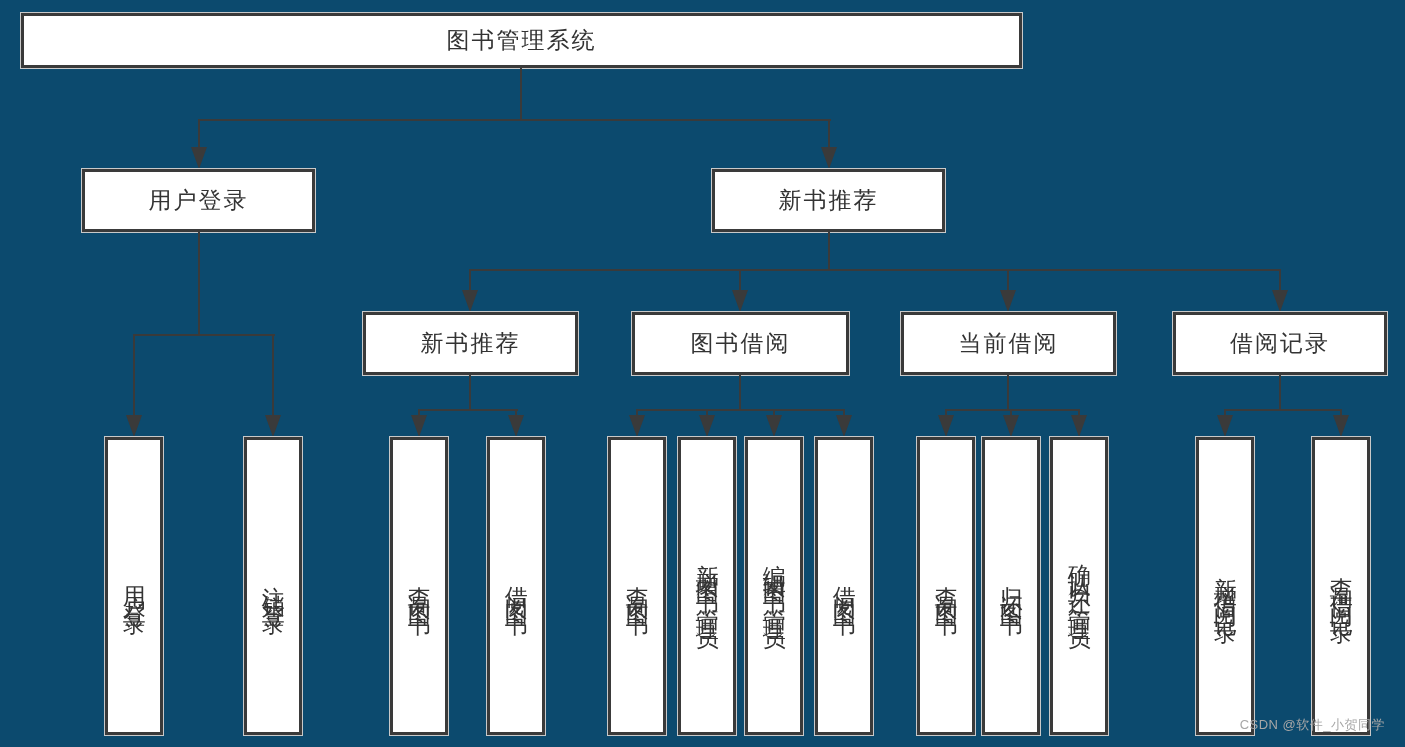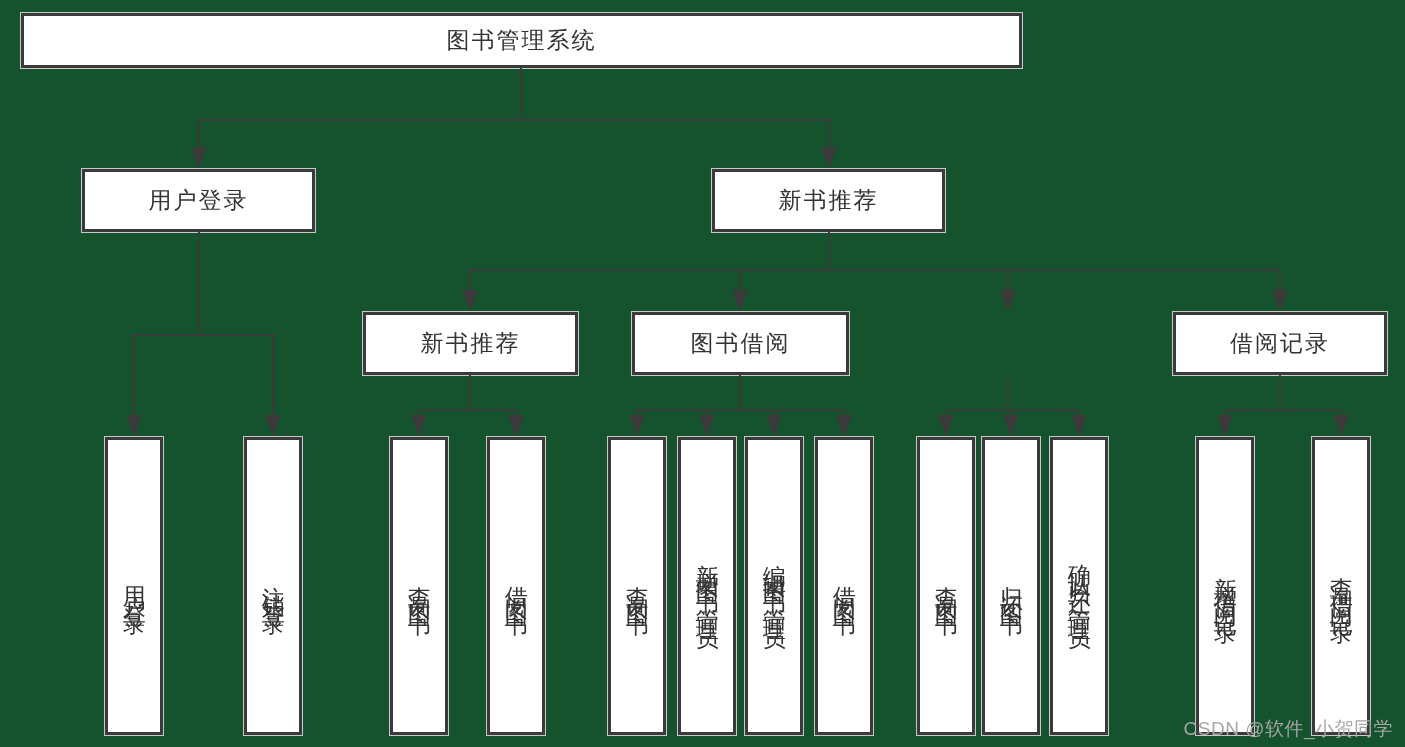--- a/index.html
+++ b/index.html
@@ -1,20 +1,20 @@
 <!DOCTYPE html>
 <html><head>
 <meta charset="utf-8">
 <style>
   * { margin:0; padding:0; box-sizing:border-box; }
   html,body { background:#ffffff; }
   body { font-family:"Liberation Sans","DejaVu Sans",sans-serif; }
   .canvas {
     position:relative; width:1405px; height:747px;
-    background:#14532d; overflow:hidden; color:#333333;
+    background:#0c4a6e; overflow:hidden; color:#333333;
   }
   .node {
     position:absolute; background:#ffffff;
     border:3px solid #3a3a3a; color:#333333;
     display:flex; align-items:center; justify-content:center;
     box-shadow:0 0 0 1px #c9c9c9;
   }
   .hbox { font-size:23px; letter-spacing:2px; }
   .vbox {
     width:58px; height:298px; top:437px;
@@ -24,22 +24,22 @@
   }
   .vline { position:absolute; width:2px; background:#3a3a3a; }
   .hline { position:absolute; height:2px; background:#3a3a3a; }
   .arrow {
     position:absolute; width:0; height:0;
     border-left:8px solid transparent;
     border-right:8px solid transparent;
     border-top:22px solid #3a3a3a;
   }
   .watermark {
-    position:absolute; top:716px; right:12px; z-index:6;
-    color:#a6a6a6; font-size:19px; letter-spacing:0.5px;
+    position:absolute; top:716px; right:20px; z-index:6;
+    color:#a6a6a6; font-size:13px; letter-spacing:0.5px;
   }
 </style>
 </head>
 <body>
 
 <div class="canvas">
 
   <div class="node hbox" style="left:21px;top:13px;width:1001px;height:55px">图书管理系统</div>
 
   <div class="vline" style="left:520px;top:68px;height:53px"></div>
@@ -65,20 +65,21 @@
   <div class="arrow" style="left:462px;top:290px"></div>
   <div class="vline" style="left:739px;top:269px;height:23px"></div>
   <div class="arrow" style="left:732px;top:290px"></div>
   <div class="vline" style="left:1007px;top:269px;height:23px"></div>
   <div class="arrow" style="left:1000px;top:290px"></div>
   <div class="vline" style="left:1279px;top:269px;height:23px"></div>
   <div class="arrow" style="left:1272px;top:290px"></div>
 
   <div class="node hbox" style="left:632px;top:312px;width:217px;height:63px">图书借阅</div>
   <div class="node hbox" style="left:363px;top:312px;width:215px;height:63px">新书推荐</div>
+  <div class="node hbox" style="left:901px;top:312px;width:215px;height:63px">当前借阅</div>
   <div class="node hbox" style="left:1173px;top:312px;width:214px;height:63px">借阅记录</div>
 
   <div class="vline" style="left:469px;top:375px;height:36px"></div>
   <div class="hline" style="left:418px;top:409px;width:100px"></div>
   <div class="vline" style="left:418px;top:409px;height:8px"></div>
   <div class="arrow" style="left:411px;top:415px"></div>
   <div class="vline" style="left:515px;top:409px;height:8px"></div>
   <div class="arrow" style="left:508px;top:415px"></div>
 
   <div class="vline" style="left:739px;top:375px;height:36px"></div>

